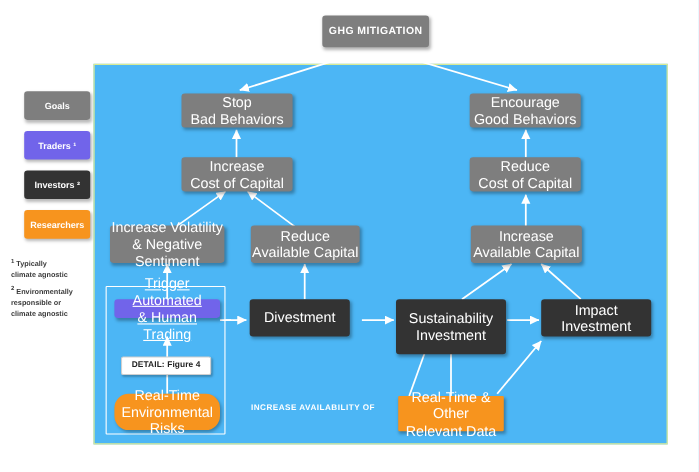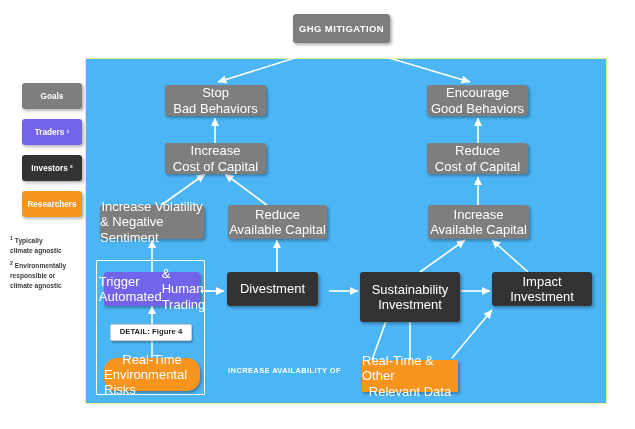--- a/index.html
+++ b/index.html
@@ -7,21 +7,21 @@
        font-family:"Liberation Sans","DejaVu Sans",sans-serif;}
 
   #canvas{position:absolute;left:0;top:0;width:635px;height:429px;background:#fff;}
 
   
   .panel{position:absolute;left:85px;top:58px;width:522px;height:346px;
          background:#4cb6f5;border:1.5px solid #e8f08a;box-sizing:border-box;}
 
   
   .node{position:absolute;box-sizing:border-box;display:flex;align-items:center;
-        justify-content:center;text-align:left;border-radius:3px;
+        justify-content:center;text-align:center;border-radius:3px;
         color:#ffffff;line-height:1.18;
         box-shadow:1.5px 2px 3px rgba(0,0,0,0.30);}
   .gray{background:#7e7e7e;}
   .dark{background:#333333;}
   .purple{background:#7164ea;}
   .orange{background:#f7941e;}
   .white-chip{background:#ffffff;color:#222;border:1px solid #cfcfcf;
               box-shadow:1px 1.5px 2px rgba(0,0,0,0.25);border-radius:2px;}
 
   .n-title{font-size:9.5px;font-weight:600;letter-spacing:.4px;}
@@ -164,21 +164,21 @@
   <div class="node gray n-body" style="left:228px;top:205px;width:99px;height:34px;flex-direction:column;">
     <span>Reduce</span>
     <span>Available Capital</span>
   </div>
 
   <div class="node gray n-body" style="left:428px;top:205px;width:101px;height:34px;flex-direction:column;">
     <span>Increase</span>
     <span>Available Capital</span>
   </div>
 
-  <div class="node purple n-body" style="left:104px;top:272px;width:96px;height:34px;">
+  <div class="node purple n-body" style="left:104px;top:272px;width:96px;height:17px;flex-direction:column;text-decoration:underline;">
     <span>Trigger Automated</span>
     <span>&amp;  Human Trading</span>
   </div>
 
   <div class="node white-chip n-chip" style="left:110px;top:324px;width:82px;height:17px;">
     <span>DETAIL: Figure 4</span>
   </div>
 
   <div class="node orange n-body" style="left:104px;top:358px;width:96px;height:33px;flex-direction:column;border-radius:13px;">
     <span>Real-Time</span>

